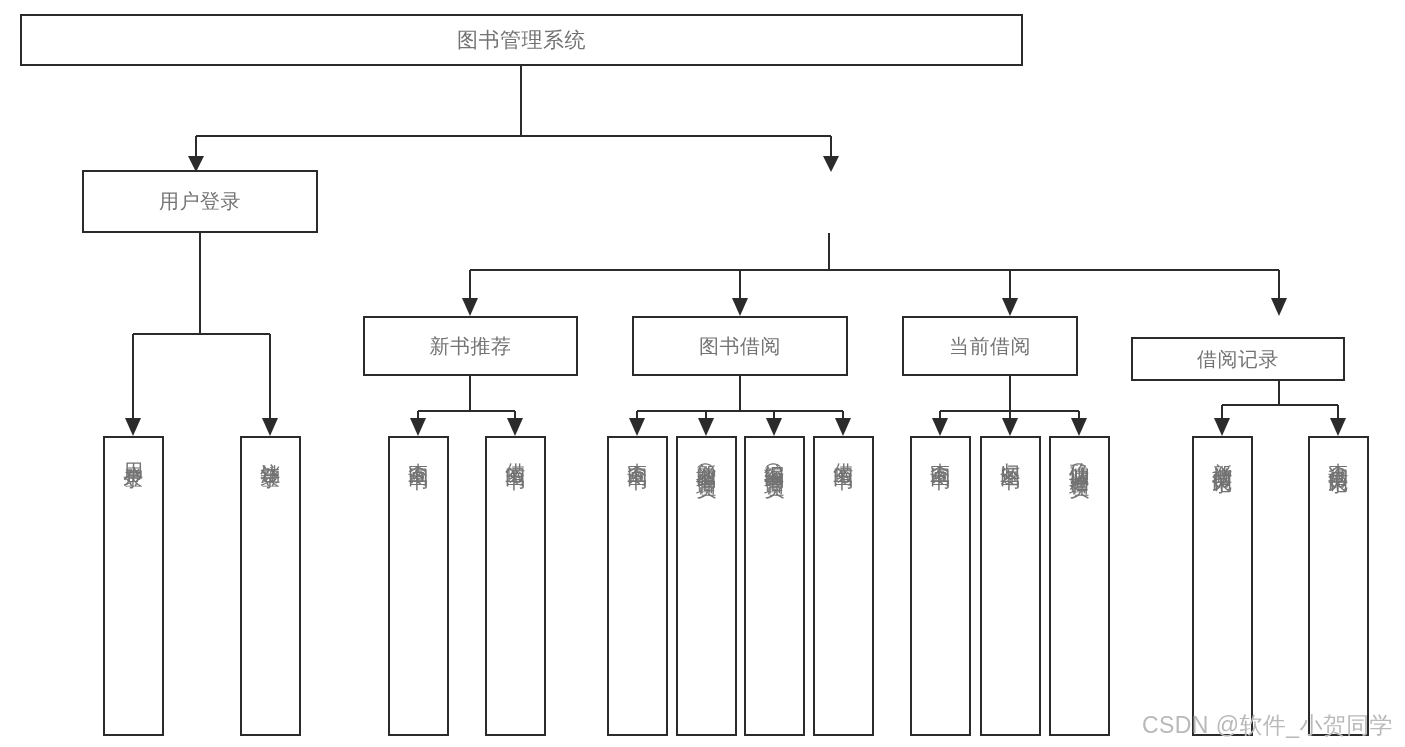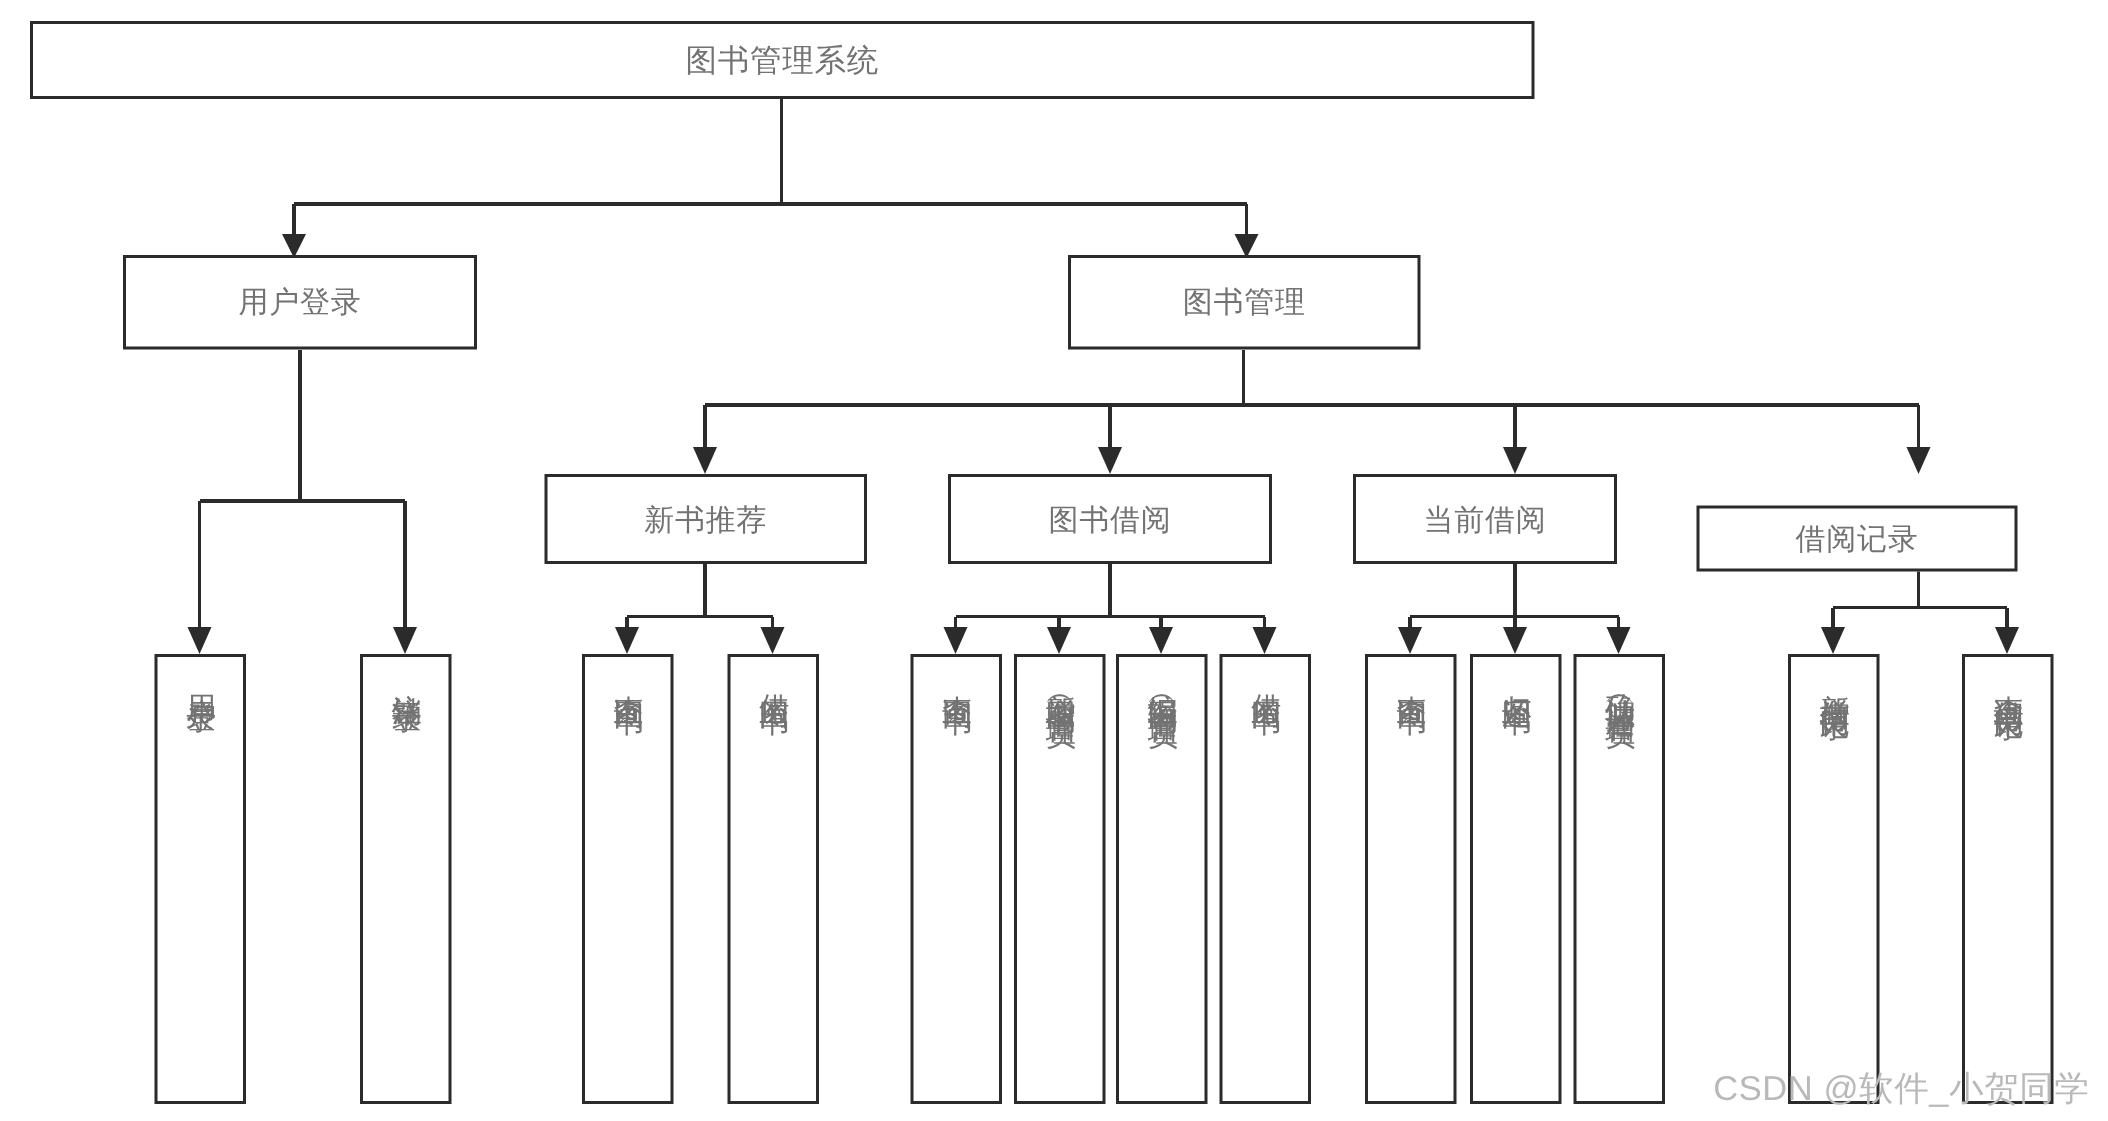--- a/index.html
+++ b/index.html
@@ -176,23 +176,20 @@
   </svg>
 
   <div class="node level-root" style="left:20px; top:14px; width:1003px; height:52px;">
     <span class="node-label">图书管理系统</span>
   </div>
 
   <div class="node level-branch" style="left:82px; top:170px; width:236px; height:63px;">
     <span class="node-label">用户登录</span>
   </div>
 
-  <div class="node level-branch" style="left:712px; top:170px; width:235px; height:63px;">
-    <span class="node-label">图书管理</span>
-  </div>
 
   <div class="node level-group" style="left:363px; top:316px; width:215px; height:60px;">
     <span class="node-label">新书推荐</span>
   </div>
 
   <div class="node level-group" style="left:632px; top:316px; width:216px; height:60px;">
     <span class="node-label">图书借阅</span>
   </div>
 
   <div class="node level-group" style="left:902px; top:316px; width:176px; height:60px;">

